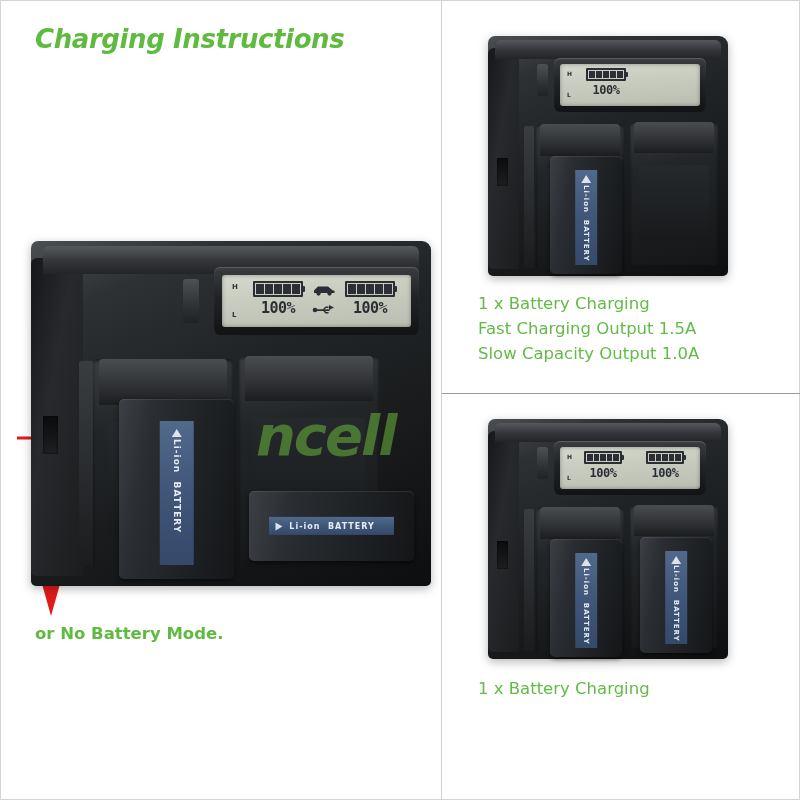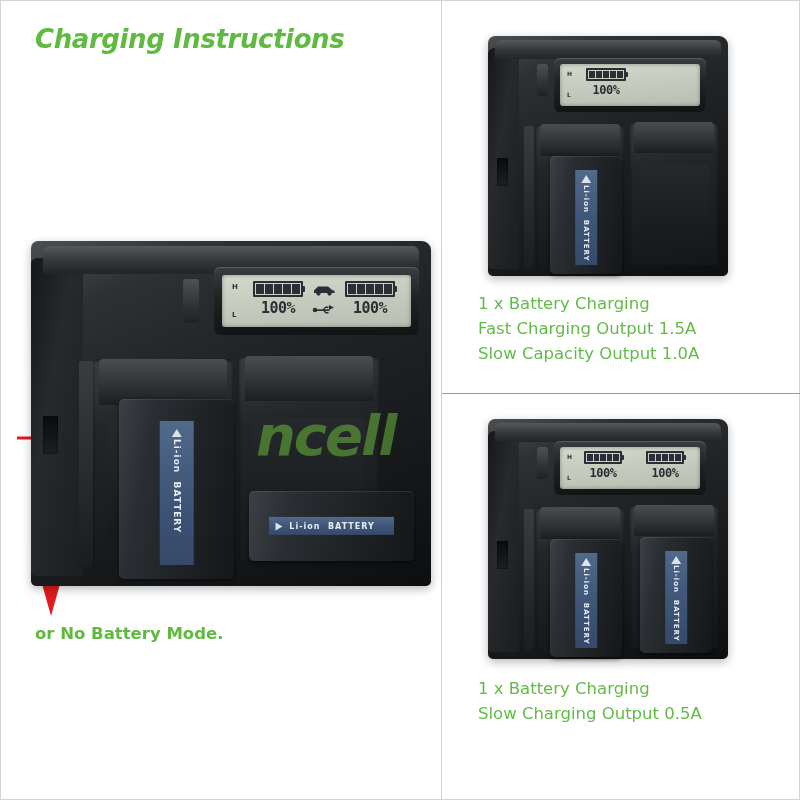--- a/index.html
+++ b/index.html
@@ -491,18 +491,17 @@
     <div class="batpack" style="left:152px; top:118px; width:72px; height:116px;">
       <div class="strip">
         <div class="tri"></div>
         <div class="vtext" style="font-size:7px;"><span>Li-ion</span>&nbsp;&nbsp;<span>BATTERY</span></div>
       </div>
     </div>
   </div>
 
   <div class="caption bottom">
     <div>1 x Battery Charging</div>
-    <div>Slow Charging Output 0.5A</div>
   </div>
 
   <div class="watermark">ncell</div>
 
 </div>
 
 </body></html>

